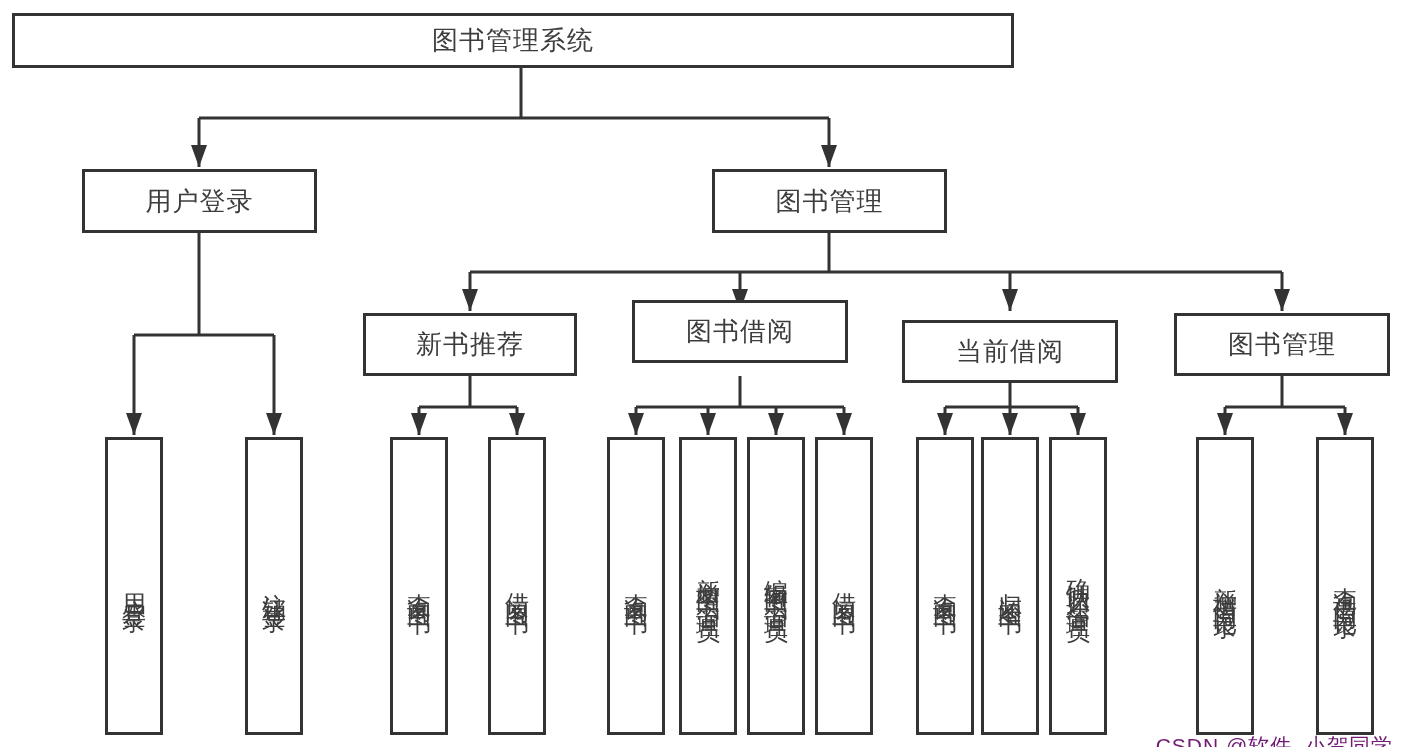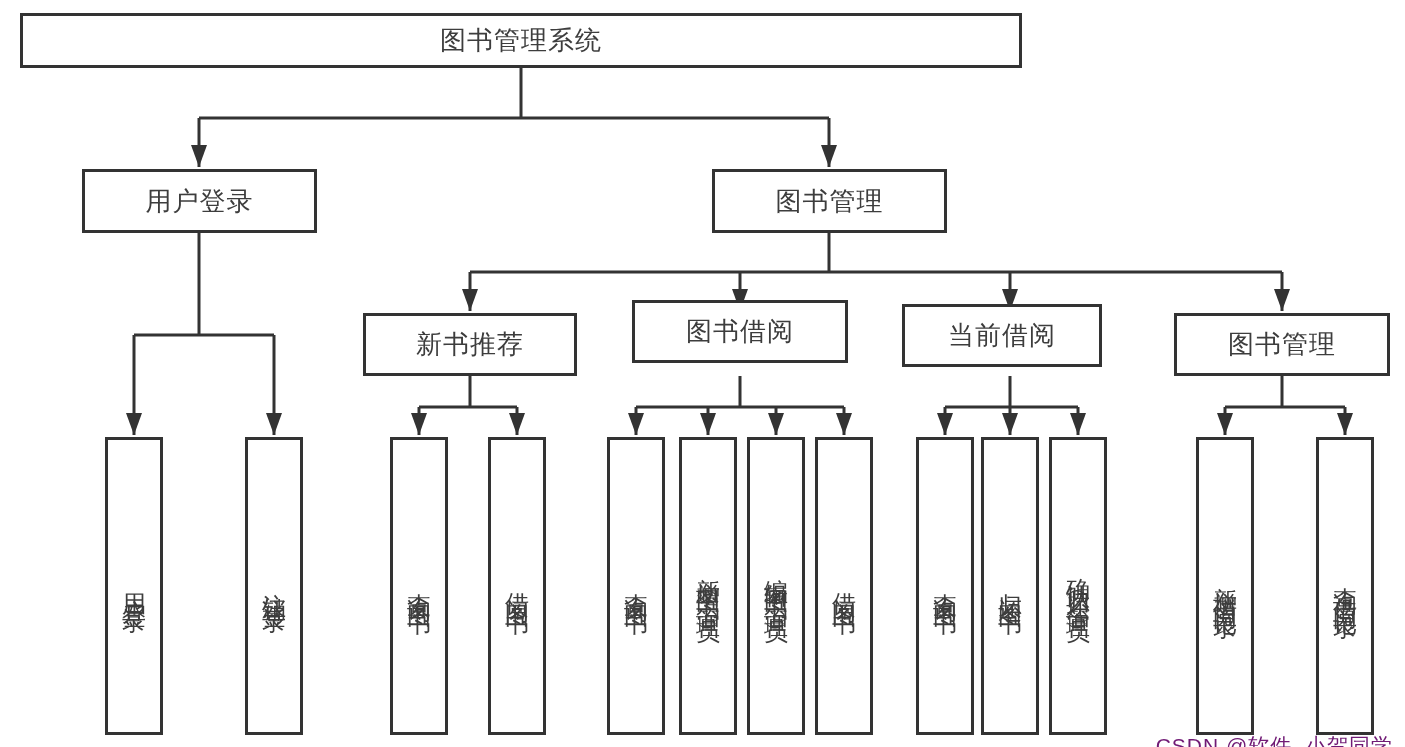--- a/index.html
+++ b/index.html
@@ -97,38 +97,38 @@
       <path d="M776,407 V435" marker-end="url(#ah)"></path>
       <path d="M844,407 V435" marker-end="url(#ah)"></path>
       <path d="M945,407 V435" marker-end="url(#ah)"></path>
       <path d="M1010,407 V435" marker-end="url(#ah)"></path>
       <path d="M1078,407 V435" marker-end="url(#ah)"></path>
       <path d="M1225,407 V435" marker-end="url(#ah)"></path>
       <path d="M1345,407 V435" marker-end="url(#ah)"></path>
     </g>
   </svg>
 
-  <div class="box" style="left:20px; top:13px; width:1002px; height:55px;">
+  <div class="box" style="left:12px; top:13px; width:1002px; height:55px;">
     <span class="hlabel">图书管理系统</span>
   </div>
 
   <div class="box" style="left:82px; top:169px; width:235px; height:64px;">
     <span class="hlabel">用户登录</span>
   </div>
   <div class="box" style="left:363px; top:313px; width:214px; height:63px;">
     <span class="hlabel">新书推荐</span>
   </div>
 
   <div class="box" style="left:712px; top:169px; width:235px; height:64px;">
     <span class="hlabel">图书管理</span>
   </div>
   <div class="box" style="left:632px; top:300px; width:216px; height:63px;">
     <span class="hlabel">图书借阅</span>
   </div>
-  <div class="box" style="left:902px; top:304px; width:200px; height:63px;align-items:center;">
+  <div class="box" style="left:902px; top:320px; width:216px; height:63px;align-items:center;">
     <span class="hlabel">当前借阅</span>
   </div>
   <div class="box" style="left:1174px; top:313px; width:216px; height:63px;">
     <span class="hlabel">图书管理</span>
   </div>
 
   <div class="box leaf" style="left:105px;">
     <span class="vtext">用户登录</span>
   </div>
   <div class="box leaf" style="left:245px;">

